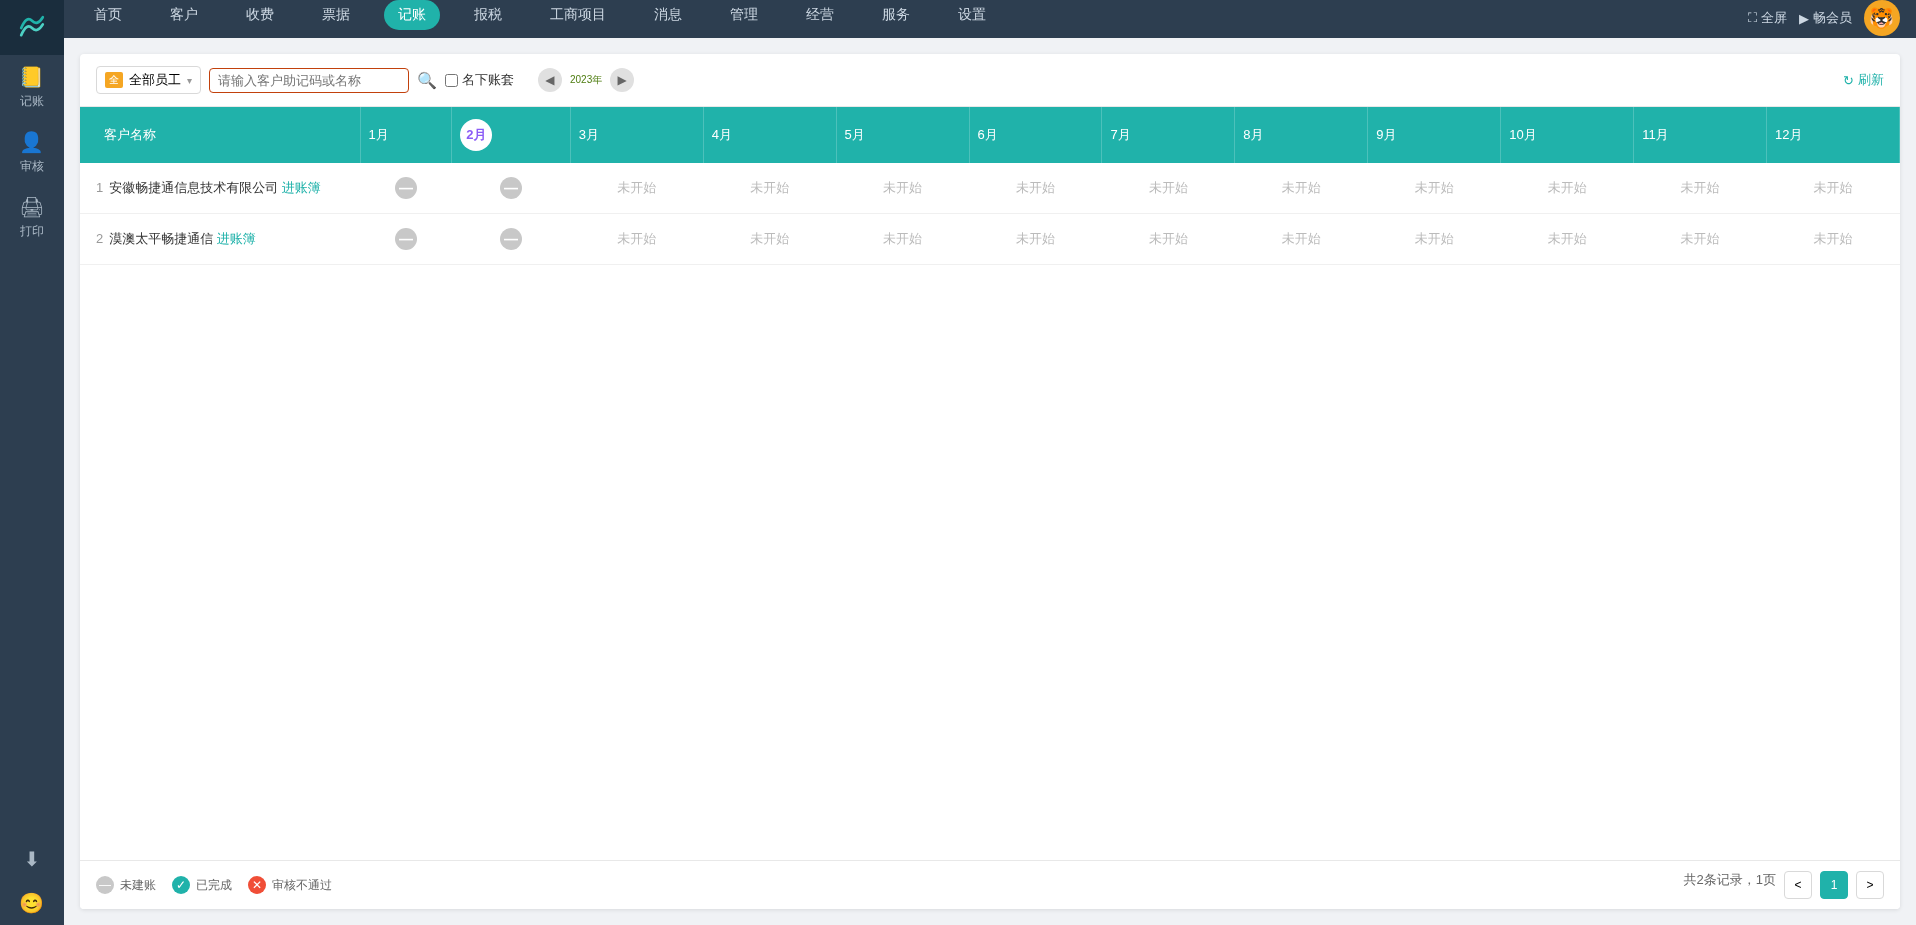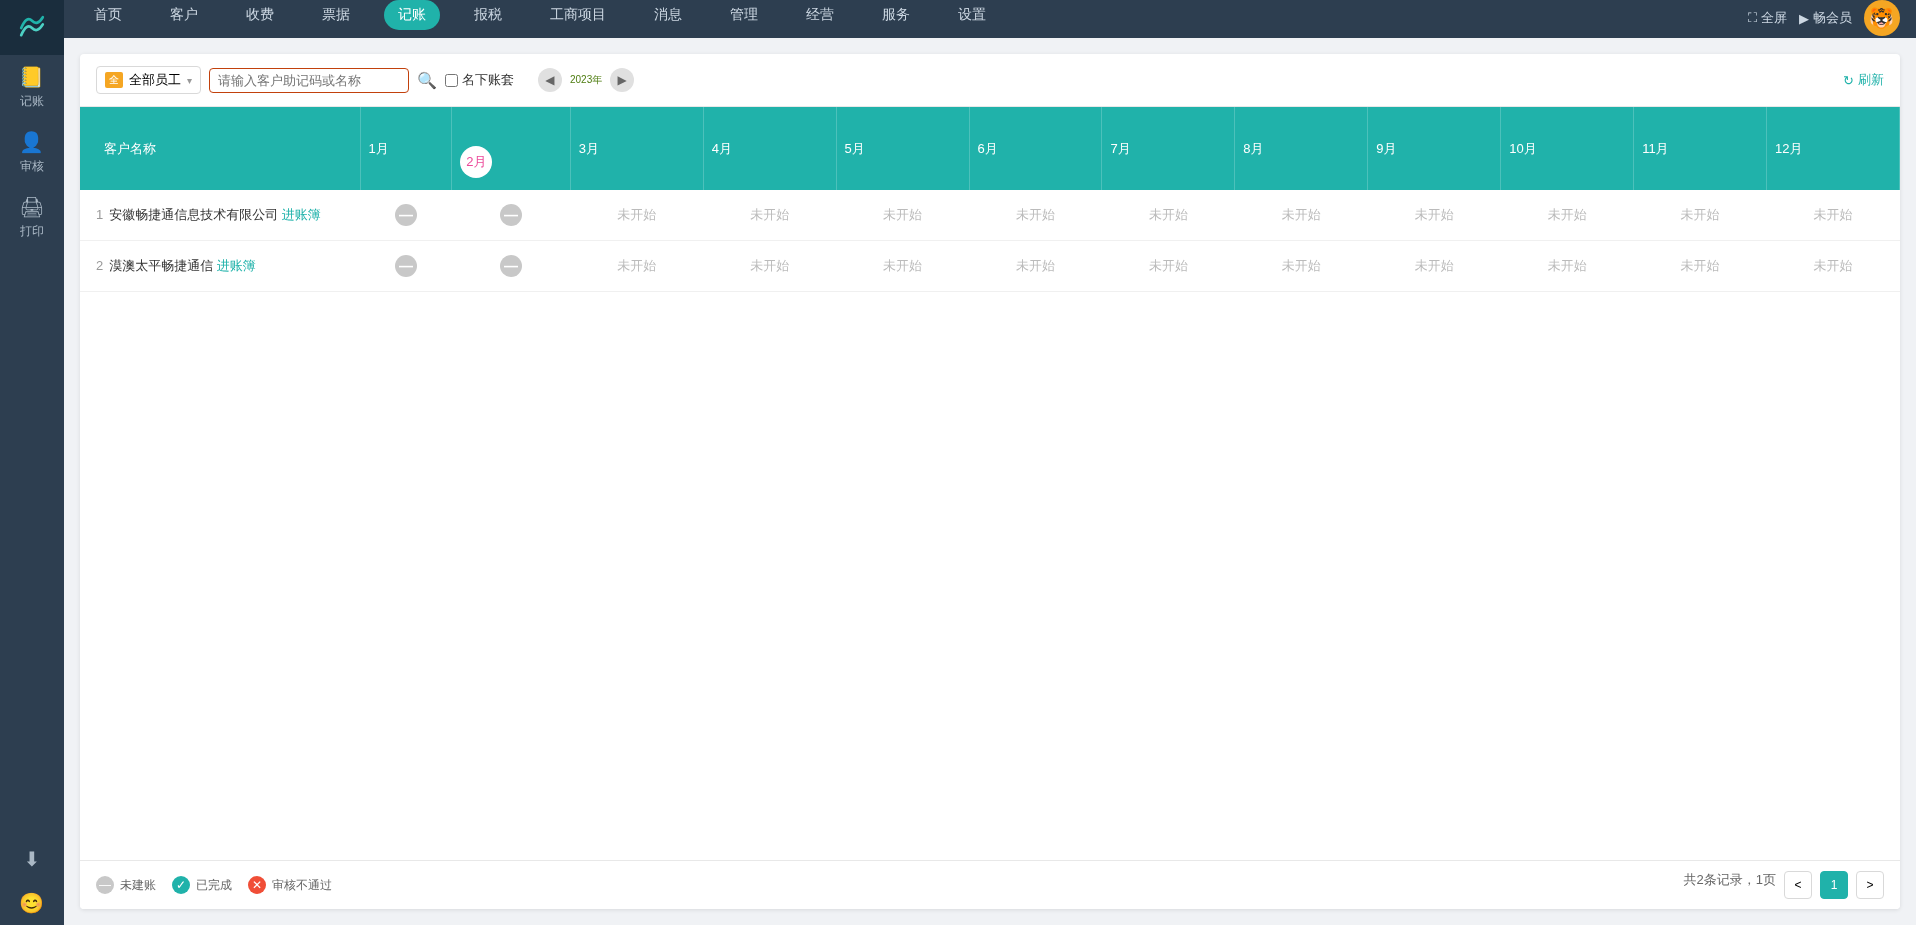--- a/index.html
+++ b/index.html
@@ -225,23 +225,22 @@
       width: 280px;
     }
     .month-circle {
       display: inline-flex;
       align-items: center;
       justify-content: center;
       width: 32px;
       height: 32px;
       border-radius: 50%;
       background: #fff;
-      color: #ec4899;
-      font-weight: normal;
-      margin-top: 27px;
+      color: #8b5cf6;
+      font-weight: bold;
     }
     tbody tr {
       border-bottom: 1px solid #f0f0f0;
       padding-left: 12px;
     }
     tbody td {
       padding: 14px 8px;
       text-align: center;
       color: #666;
       font-size: 13px;

